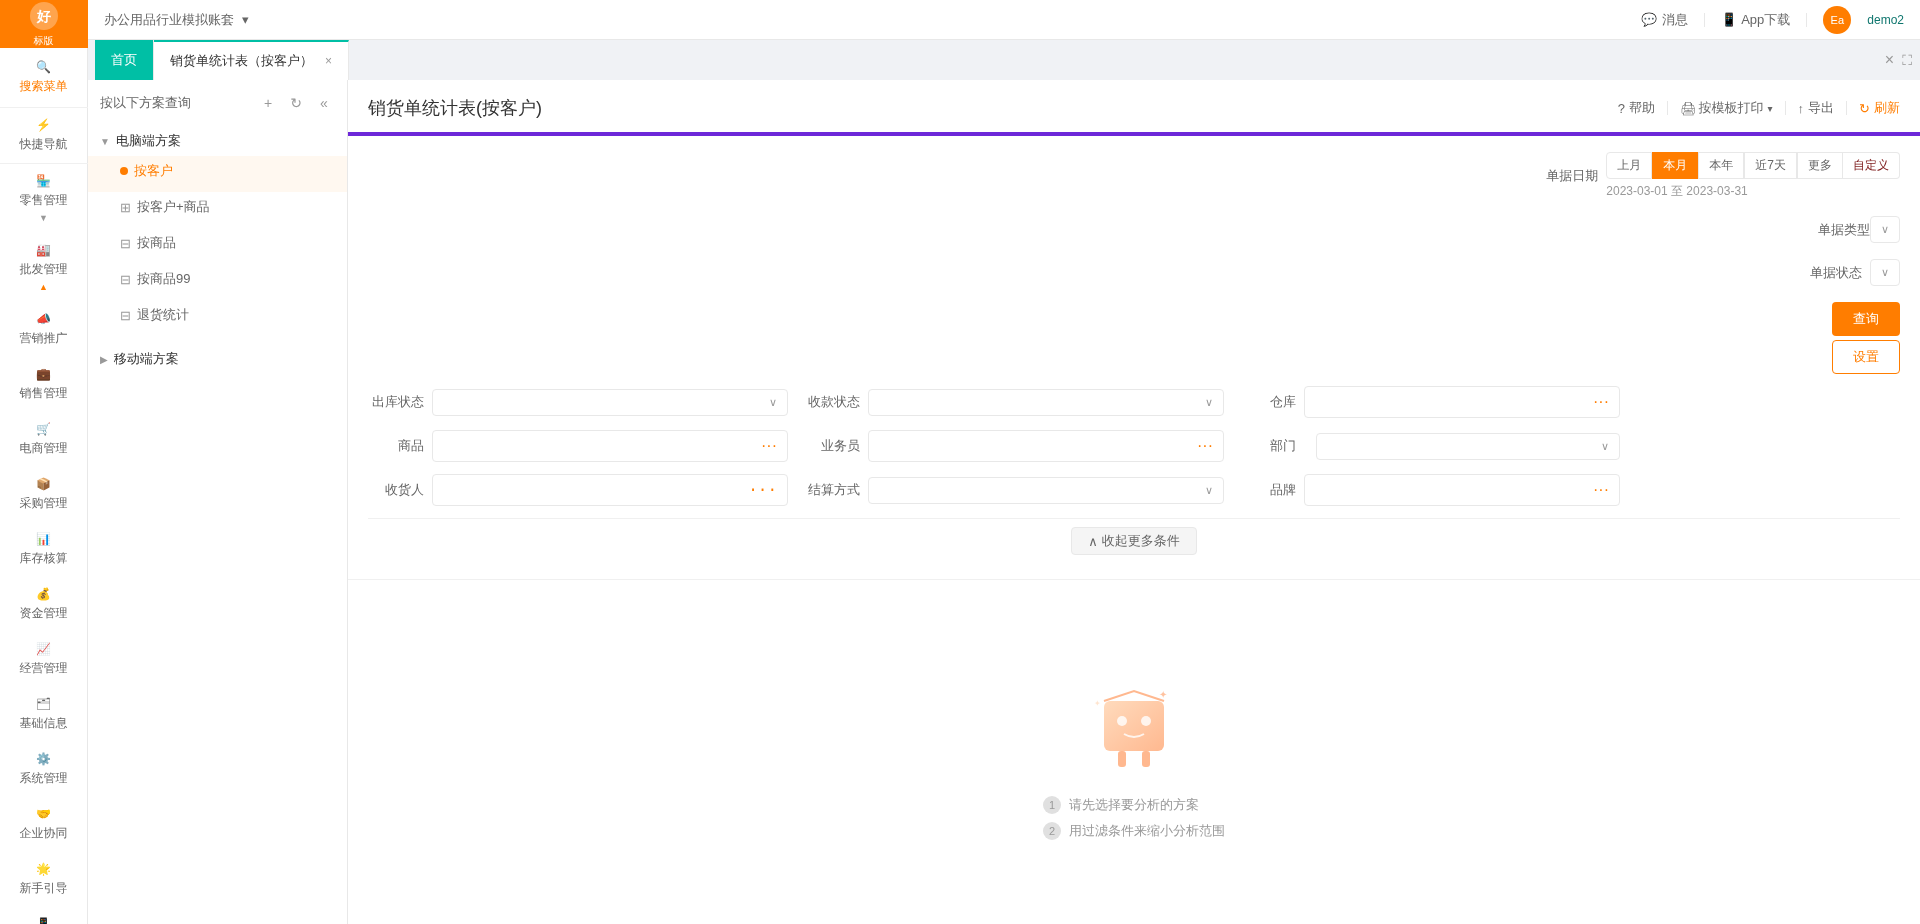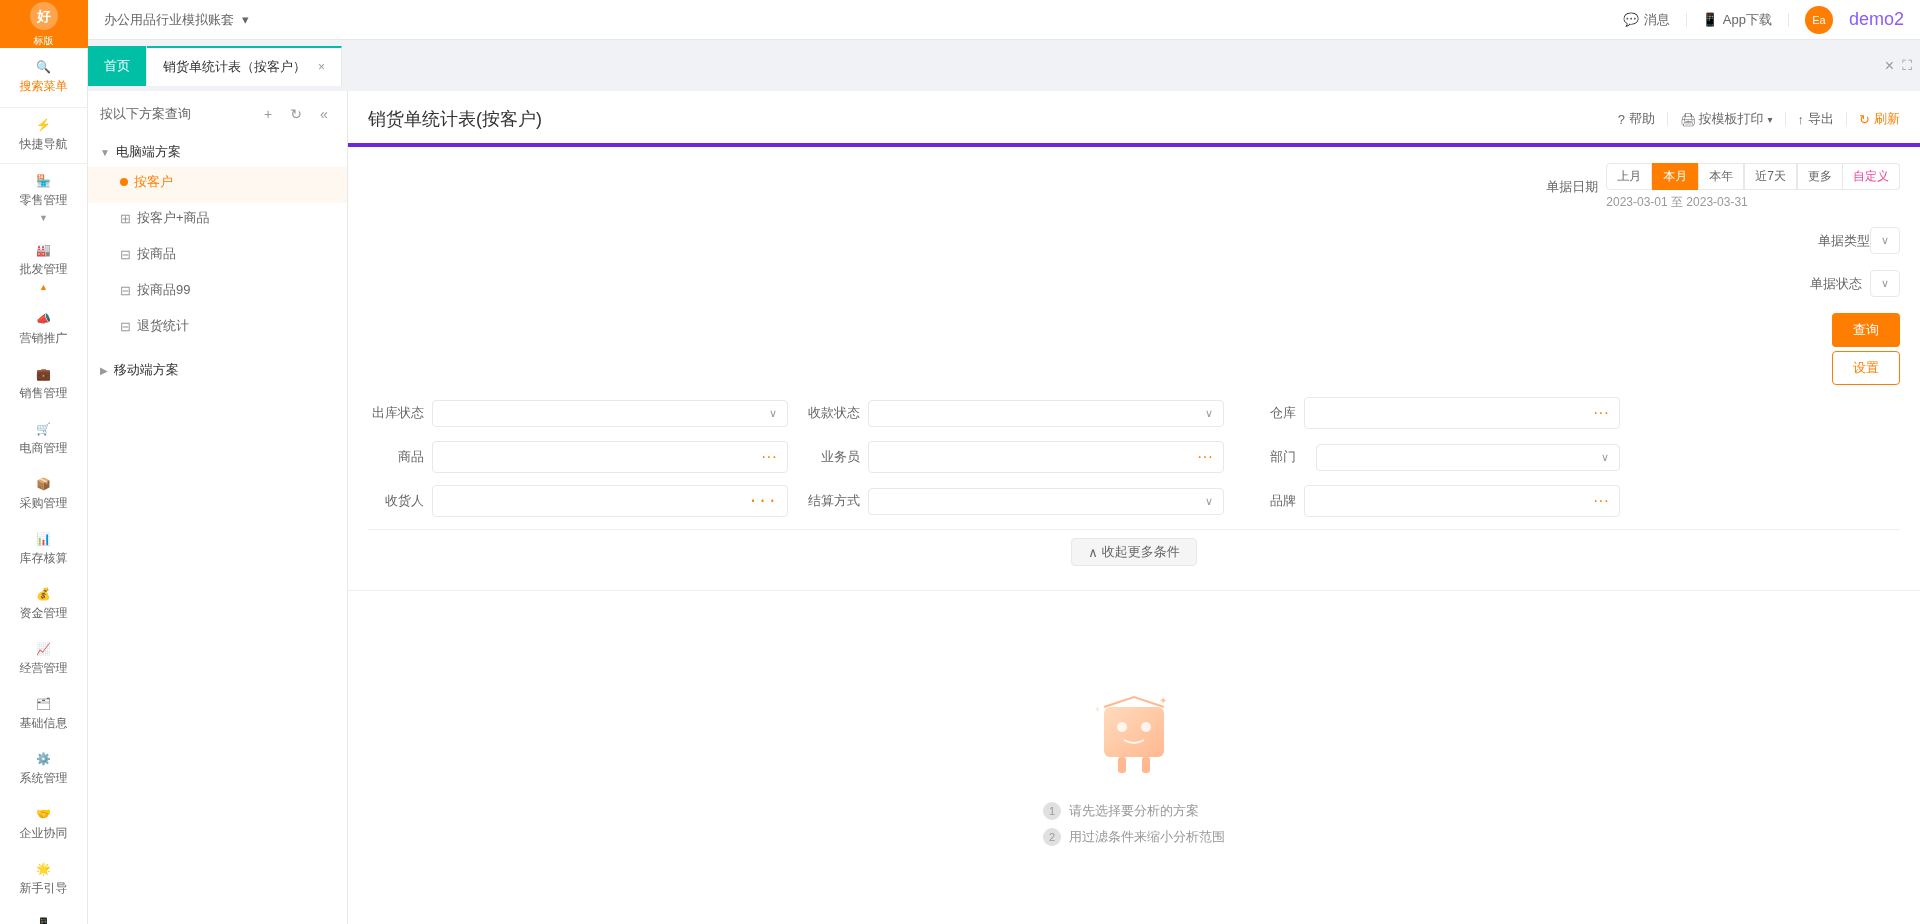--- a/index.html
+++ b/index.html
@@ -16,24 +16,24 @@
 
     
     .main { flex: 1; display: flex; flex-direction: column; height: 924px; overflow: hidden; }
 
     
     .top-header { height: 40px; background: #fff; border-bottom: 1px solid #e8e8e8; display: flex; align-items: center; justify-content: space-between; padding: 0 16px; flex-shrink: 0; }
     .header-left { display: flex; align-items: center; gap: 8px; color: #666; font-size: 13px; cursor: pointer; }
     .header-right { display: flex; align-items: center; gap: 16px; }
     .header-btn { display: flex; align-items: center; gap: 4px; color: #666; font-size: 13px; cursor: pointer; }
     .user-avatar { width: 28px; height: 28px; border-radius: 50%; background: #ff7d00; display: flex; align-items: center; justify-content: center; color: #fff; font-size: 11px; cursor: pointer; }
-    .user-name { color: #8b5cf6; font-size: 18px; cursor: pointer; }
-
-    
-    .tab-bar { height: 51px; background: #f0f2f5; display: flex; align-items: center; flex-shrink: 0; }
+    .user-name { color: #0f766e; font-size: 12px; cursor: pointer; }
+
+    
+    .tab-bar { height: 40px; background: #f0f2f5; display: flex; align-items: center; flex-shrink: 0; padding-left: 7px; }
     .tab-item { height: 40px; padding: 0 16px; display: flex; align-items: center; gap: 8px; cursor: pointer; font-size: 13px; color: #666; background: #f0f2f5; border-right: 1px solid #e8e8e8; }
     .tab-item.active { background: #fff; color: #333; border-top: 2px solid #00bfa5; }
     .tab-home { background: #00bfa5; color: #fff; }
     .tab-close { color: #999; font-size: 12px; margin-left: 4px; }
 
     
     .content { flex: 1; background: #fff; display: flex; overflow: hidden; }
 
     
     .left-panel { width: 260px; border-right: 1px solid #e8e8e8; padding: 12px 0; flex-shrink: 0; overflow-y: auto; }
@@ -62,21 +62,21 @@
 
     
     .filter-area { padding: 16px 20px; border-bottom: 1px solid #f0f0f0; flex-shrink: 0; }
     .filter-label { color: #666; font-size: 13px; white-space: nowrap; min-width: 56px; text-align: right; }
 
     
     .date-row { display: flex; align-items: center; gap: 0; }
     .date-btn { padding: 4px 10px; border: 1px solid #e8e8e8; background: #fff; cursor: pointer; color: #666; font-size: 12px; }
     .date-btn:first-child { border-radius: 4px 0 0 4px; }
     .date-btn.active { background: #ff7d00; color: #fff; border-color: #ff7d00; }
-    .date-custom { padding: 4px 10px; border: 1px solid #e8e8e8; background: #fff; cursor: pointer; color: #ec4899; font-size: 12px; border-left: none; border-radius: 0 4px 4px 0; }
+    .date-custom { padding: 4px 10px; border: 1px solid #e8e8e8; background: #fff; cursor: pointer; color: #7f1d1d; font-size: 12px; border-left: none; border-radius: 0 4px 4px 0; }
 
     
     .select-control { flex: 1; display: flex; align-items: center; border: 1px solid #e8e8e8; border-radius: 4px; padding: 6px 10px; background: #fff; cursor: pointer; justify-content: space-between; min-width: 0; }
     .select-placeholder { color: #ccc; font-size: 13px; }
     .select-arrow { color: #999; font-size: 11px; }
 
     
     .collapse-row { display: flex; justify-content: center; padding: 8px 0; border-top: 1px solid #f0f0f0; margin-top: 4px; }
     .collapse-btn { display: flex; align-items: center; gap: 4px; color: #666; font-size: 13px; cursor: pointer; background: #f5f5f5; border: 1px solid #e8e8e8; border-radius: 4px; padding: 4px 16px; }
 

